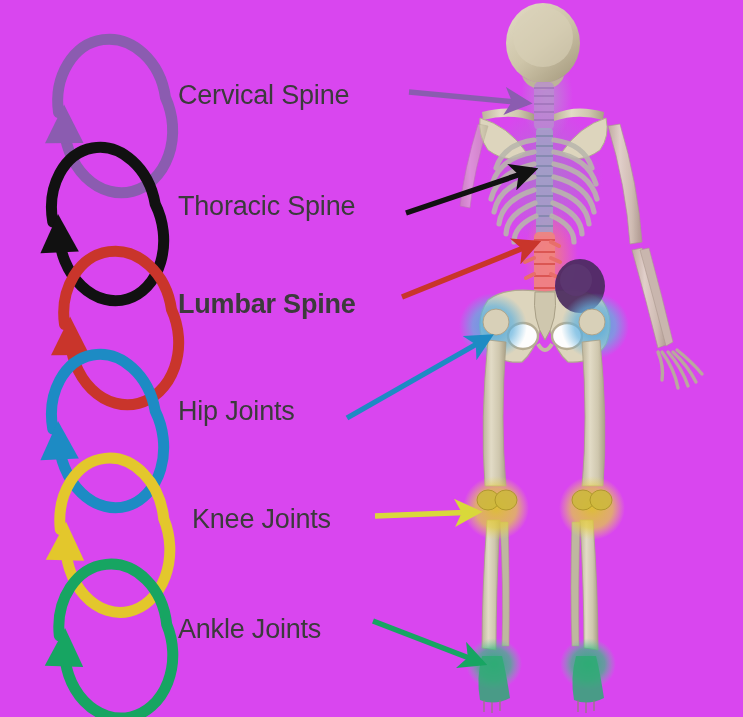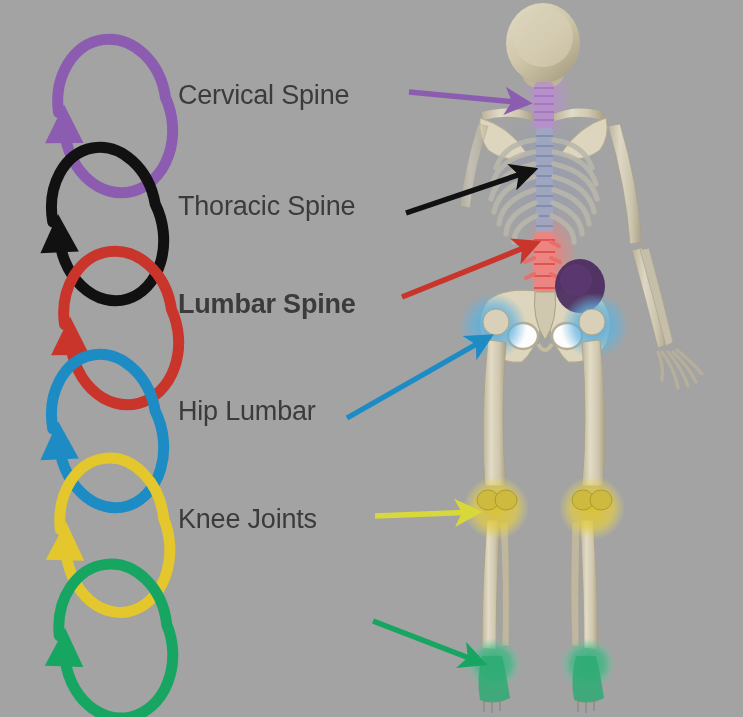--- a/index.html
+++ b/index.html
@@ -4,21 +4,21 @@
 <style>
   html, body {
     margin: 0;
     padding: 0;
     background: #ffffff;
   }
   #stage {
     position: relative;
     width: 743px;
     height: 717px;
-    background: #a3a3a3;
+    background: #d946ef;
     overflow: hidden;
     font-family: "Liberation Sans", sans-serif;
   }
   #chain-svg, #arrow-svg, #skeleton-svg {
     position: absolute;
     top: 0;
     left: 0;
   }
   #chain-svg { width: 250px; height: 717px; }
   #arrow-svg { width: 743px; height: 717px; pointer-events: none; }
@@ -333,16 +333,17 @@
     <line x1="406" y1="213" x2="533" y2="170" stroke="#111111" stroke-width="5.4" marker-end="url(#lm1)"></line>
     <line x1="402" y1="297" x2="536" y2="243" stroke="#c9352b" stroke-width="5.4" marker-end="url(#lm2)"></line>
     <line x1="347" y1="418" x2="489" y2="337" stroke="#1d8bc4" stroke-width="5.4" marker-end="url(#lm3)"></line>
     <line x1="375" y1="516" x2="477" y2="512" stroke="#d9d83a" stroke-width="5.4" marker-end="url(#lm4)"></line>
     <line x1="373" y1="621" x2="482" y2="663" stroke="#17a562" stroke-width="5.4" marker-end="url(#lm5)"></line>
   </svg>
 
   <div class="label" style="left:178px; top:80px;">Cervical Spine</div>
   <div class="label" style="left:178px; top:191px;text-align:center;">Thoracic Spine</div>
   <div class="label" style="left:178px; top:289px;font-weight:bold;">Lumbar Spine</div>
-  <div class="label" style="left:178px; top:396px;">Hip Lumbar</div>
-  <div class="label" style="left:178px; top:504px;">Knee Joints</div>
+  <div class="label" style="left:178px; top:396px;">Hip Joints</div>
+  <div class="label" style="left:192px; top:504px;">Knee Joints</div>
+  <div class="label" style="left:178px; top:614px;">Ankle Joints</div>
 
 </div>
 
 </body></html>

